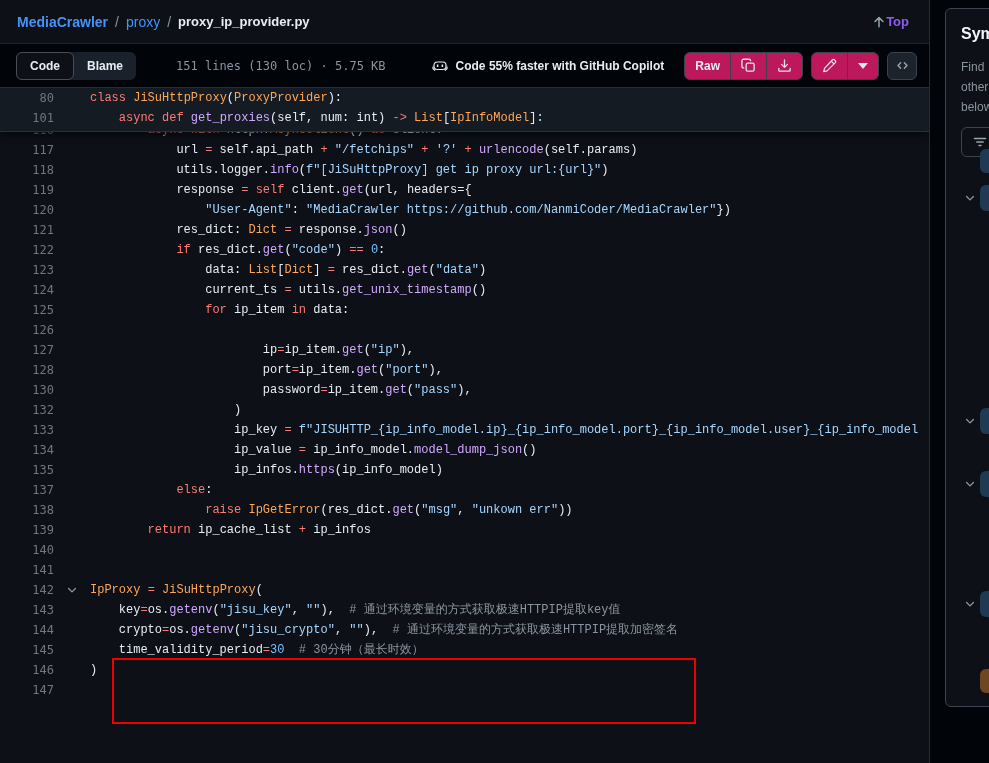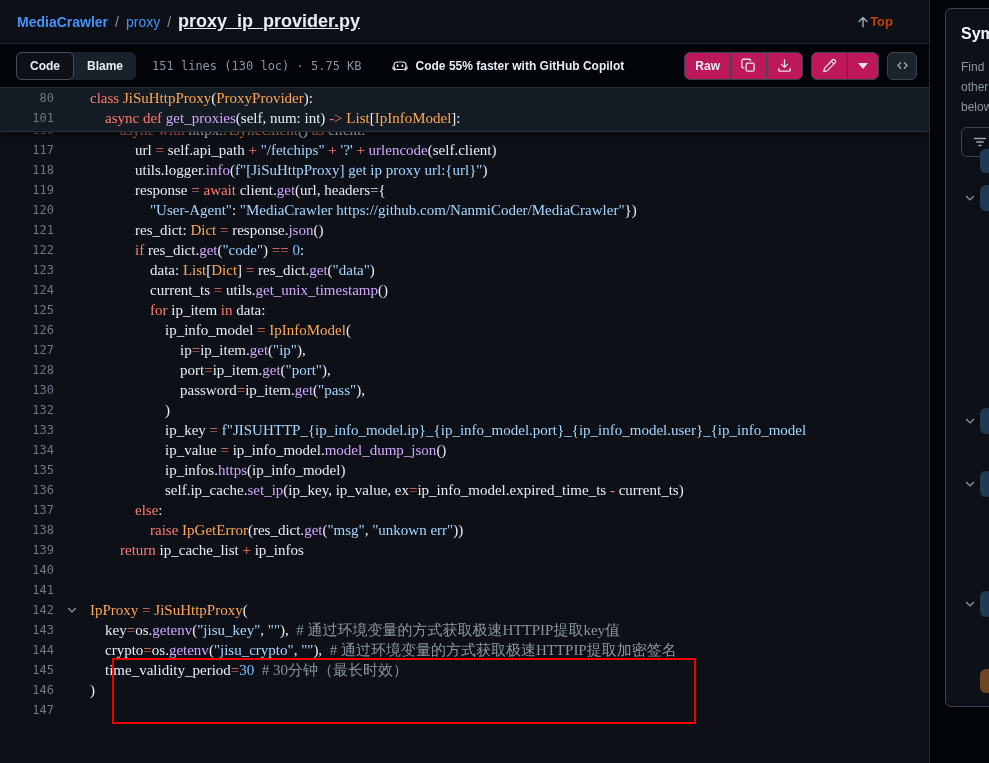--- a/index.html
+++ b/index.html
@@ -3,48 +3,48 @@
 <meta charset="utf-8">
 <style>
   * { margin:0; padding:0; box-sizing:border-box; }
   html,body { width:989px; height:763px; overflow:hidden; }
   body { background:#010409; font-family:"Liberation Sans","DejaVu Sans",sans-serif; color:#e6edf3; }
   .app { position:relative; width:989px; height:763px; background:#010409; overflow:hidden; }
 
   
   .main { position:absolute; left:0; top:0; width:930px; height:763px; border-right:1px solid #262c36; }
 
-  .breadcrumb-bar { height:44px; background:#0d1117; display:flex; align-items:center; padding:0 36px 0 17px; border-bottom:1px solid #1f242c; }
+  .breadcrumb-bar { height:44px; background:#0d1117; display:flex; align-items:center; padding:0 20px 0 17px; border-bottom:1px solid #1f242c; }
   .crumb-link { color:var(--c-accent,#4493f8); font-size:14px; font-weight:600; text-decoration:none; cursor:pointer; }
   .crumb-link.reg { font-weight:400; }
   .crumb-sep { color:#8b949e; font-size:14px; margin:0 7px; }
-  .crumb-file { color:#e6edf3; font-size:18px; font-weight:700;text-decoration:underline; }
-  .top-btn { margin-left:auto; display:flex; align-items:center; cursor:pointer; color:#c2410c; font-size:13px; font-weight:600;justify-content:center; }
+  .crumb-file { color:#e6edf3; font-size:13px; font-weight:700; }
+  .top-btn { margin-left:auto; display:flex; align-items:center; cursor:pointer; color:#8b5cf6; font-size:13px; font-weight:600;justify-content:center; }
   .top-btn svg { display:block; }
 
-  .toolbar { height:44px; background:#010409; display:flex; align-items:center; padding:0 12px 0 16px; border-bottom:1px solid #262c36; }
+  .toolbar { height:44px; background:#010409; display:flex; align-items:center; padding:0 12px 0 16px; border-bottom:1px solid #262c36;gap:16px; }
   .seg-control { display:flex; background:#1b212a; border-radius:6px; height:28px; align-items:stretch; }
   .seg { display:flex; align-items:center; padding:0 13px; font-size:12px; font-weight:600; color:#e6edf3; border-radius:6px; cursor:pointer; }
   .seg.active { background:#0d1117; border:1px solid #474e57; }
-  .file-stats { margin-left:16px; font-family:"DejaVu Sans Mono","Liberation Mono",monospace; font-size:12px; color:#8b949e; }
+  .file-stats { margin-left:24px; font-family:"DejaVu Sans Mono","Liberation Mono",monospace; font-size:12px; color:#8b949e; }
   .copilot { margin-left:30px; display:flex; align-items:center; gap:8px; font-size:12px; font-weight:700; color:#e6edf3; }
   .toolbar-right { margin-left:auto; display:flex; align-items:center; gap:8px; }
   .btn-group { display:flex; height:28px; border:1px solid #3a424b; border-radius:6px; background:#be185d; overflow:hidden; }
   .btn-cell { display:flex; align-items:center; justify-content:center; padding:0 10px; cursor:pointer; color:#e6edf3; font-size:12px; font-weight:600; }
   .btn-cell + .btn-cell { border-left:1px solid #3a424b; }
   .btn-square { width:30px; height:28px; border:1px solid #3a424b; border-radius:6px; background:#1d232b; display:flex; align-items:center; justify-content:center; cursor:pointer; }
 
   
   .code-area { position:relative; height:675px; background:#0d1117; overflow:hidden; }
   .sticky-rows { position:absolute; top:0; left:0; right:0; height:44px; background:#141b23; border-bottom:1px solid #2a313a; box-shadow:0 4px 7px rgba(1,4,9,0.6); z-index:3; }
   .code-rows { position:absolute; top:32px; left:0; right:0; z-index:1; }
   .crow { display:flex; height:20px; align-items:center; }
   .ln { width:54px; flex:0 0 54px; text-align:right; color:#6e7681; font-family:"DejaVu Sans Mono","Liberation Mono",monospace; font-size:12px; cursor:pointer; }
   .exp { width:36px; flex:0 0 36px; display:flex; align-items:center; justify-content:center; color:#8b949e; }
-  .src { white-space:pre; font-family:Liberation Serif, serif; font-size:15px; line-height:20px; color:#e6edf3; }
+  .src { white-space:pre; font-family:Liberation Mono, monospace; font-size:12px; line-height:20px; color:#e6edf3; }
   .tk-k { color:var(--c-kw,#ff7b72); }
   .tk-c { color:var(--c-cls,#ffa657); }
   .tk-f { color:var(--c-fn,#d2a8ff); }
   .tk-s { color:var(--c-str,#a5d6ff); }
   .tk-n { color:var(--c-num,#79c0fd); }
   .tk-m { color:var(--c-cmt,#8b949e); }
   .annotation-box { position:absolute; left:112px; top:538px; width:584px; height:66px; border:2px solid var(--c-ann,#ee0000); z-index:2; pointer-events:none; }
 
   
   .panel { position:absolute; left:945px; top:8px; width:220px; height:699px; background:#0d1117; border:1px solid #3d444d; border-radius:6px; padding:16px 16px 0 15px; }
@@ -129,31 +129,31 @@
       <div class="code-rows" id="code-rows">
         <div class="annotation-box"></div>
       <div class="crow">
             <span class="ln">116</span>
             <span class="exp"></span>
             <code class="src"><span>        </span><span class="tk-k">async</span><span> </span><span class="tk-k">with</span><span> httpx.</span><span class="tk-c">AsyncClient</span><span>() </span><span class="tk-k">as</span><span> client:</span></code>
           </div>
           <div class="crow">
             <span class="ln">117</span>
             <span class="exp"></span>
-            <code class="src"><span>            url </span><span class="tk-k">=</span><span> self.api_path </span><span class="tk-k">+</span><span> </span><span class="tk-s">"/fetchips"</span><span> </span><span class="tk-k">+</span><span> </span><span class="tk-s">'?'</span><span> </span><span class="tk-k">+</span><span> </span><span class="tk-f">urlencode</span><span>(self.client)</span></code>
+            <code class="src"><span>            url </span><span class="tk-k">=</span><span> self.api_path </span><span class="tk-k">+</span><span> </span><span class="tk-s">"/fetchips"</span><span> </span><span class="tk-k">+</span><span> </span><span class="tk-s">'?'</span><span> </span><span class="tk-k">+</span><span> </span><span class="tk-f">urlencode</span><span>(self.params)</span></code>
           </div>
           <div class="crow">
             <span class="ln">118</span>
             <span class="exp"></span>
             <code class="src"><span>            utils.logger.</span><span class="tk-f">info</span><span>(</span><span class="tk-s">f"[JiSuHttpProxy] get ip proxy url:{url}"</span><span>)</span></code>
           </div>
           <div class="crow">
             <span class="ln">119</span>
             <span class="exp"></span>
-            <code class="src"><span>            response </span><span class="tk-k">=</span><span> </span><span class="tk-k">await</span><span> client.</span><span class="tk-f">get</span><span>(url, headers={</span></code>
+            <code class="src"><span>            response </span><span class="tk-k">=</span><span> </span><span class="tk-k">self</span><span> client.</span><span class="tk-f">get</span><span>(url, headers={</span></code>
           </div>
           <div class="crow">
             <span class="ln">120</span>
             <span class="exp"></span>
             <code class="src"><span>                </span><span class="tk-s">"User-Agent"</span><span>: </span><span class="tk-s">"MediaCrawler https://github.com/NanmiCoder/MediaCrawler"</span><span>})</span></code>
           </div>
           <div class="crow">
             <span class="ln">121</span>
             <span class="exp"></span>
             <code class="src"><span>            res_dict: </span><span class="tk-c">Dict</span><span> </span><span class="tk-k">=</span><span> response.</span><span class="tk-f">json</span><span>()</span></code>
@@ -174,21 +174,20 @@
             <code class="src"><span>                current_ts </span><span class="tk-k">=</span><span> utils.</span><span class="tk-f">get_unix_timestamp</span><span>()</span></code>
           </div>
           <div class="crow">
             <span class="ln">125</span>
             <span class="exp"></span>
             <code class="src"><span>                </span><span class="tk-k">for</span><span> ip_item </span><span class="tk-k">in</span><span> data:</span></code>
           </div>
           <div class="crow">
             <span class="ln">126</span>
             <span class="exp"></span>
-            <code class="src"><span>                    ip_info_model </span><span class="tk-k">=</span><span> </span><span class="tk-c">IpInfoModel</span><span>(</span></code>
           </div>
           <div class="crow">
             <span class="ln">127</span>
             <span class="exp"></span>
             <code class="src"><span>                        ip</span><span class="tk-k">=</span><span>ip_item.</span><span class="tk-f">get</span><span>(</span><span class="tk-s">"ip"</span><span>),</span></code>
           </div>
           <div class="crow">
             <span class="ln">128</span>
             <span class="exp"></span>
             <code class="src"><span>                        port</span><span class="tk-k">=</span><span>ip_item.</span><span class="tk-f">get</span><span>(</span><span class="tk-s">"port"</span><span>),</span></code>
@@ -210,25 +209,20 @@
           </div>
           <div class="crow">
             <span class="ln">134</span>
             <span class="exp"></span>
             <code class="src"><span>                    ip_value </span><span class="tk-k">=</span><span> ip_info_model.</span><span class="tk-f">model_dump_json</span><span>()</span></code>
           </div>
           <div class="crow">
             <span class="ln">135</span>
             <span class="exp"></span>
             <code class="src"><span>                    ip_infos.</span><span class="tk-f">https</span><span>(ip_info_model)</span></code>
-          </div>
-          <div class="crow">
-            <span class="ln">136</span>
-            <span class="exp"></span>
-            <code class="src"><span>                    self.ip_cache.</span><span class="tk-f">set_ip</span><span>(ip_key, ip_value, ex</span><span class="tk-k">=</span><span>ip_info_model.expired_time_ts </span><span class="tk-k">-</span><span> current_ts)</span></code>
           </div>
           <div class="crow">
             <span class="ln">137</span>
             <span class="exp"></span>
             <code class="src"><span>            </span><span class="tk-k">else</span><span>:</span></code>
           </div>
           <div class="crow">
             <span class="ln">138</span>
             <span class="exp"></span>
             <code class="src"><span>                </span><span class="tk-k">raise</span><span> </span><span class="tk-c">IpGetError</span><span>(res_dict.</span><span class="tk-f">get</span><span>(</span><span class="tk-s">"msg"</span><span>, </span><span class="tk-s">"unkown err"</span><span>))</span></code>

